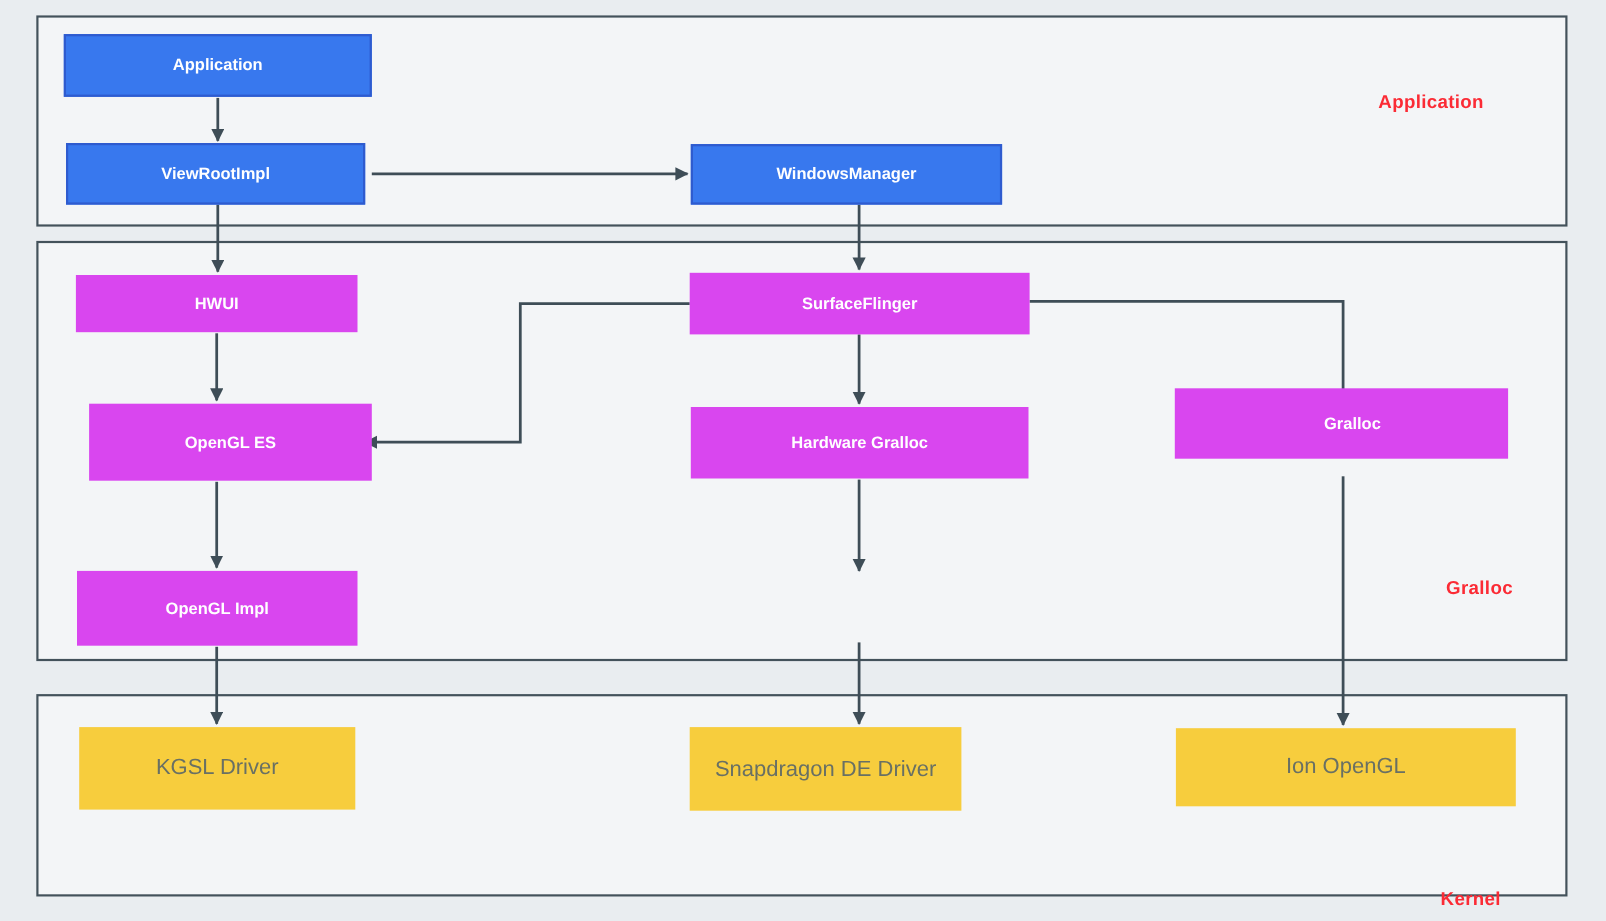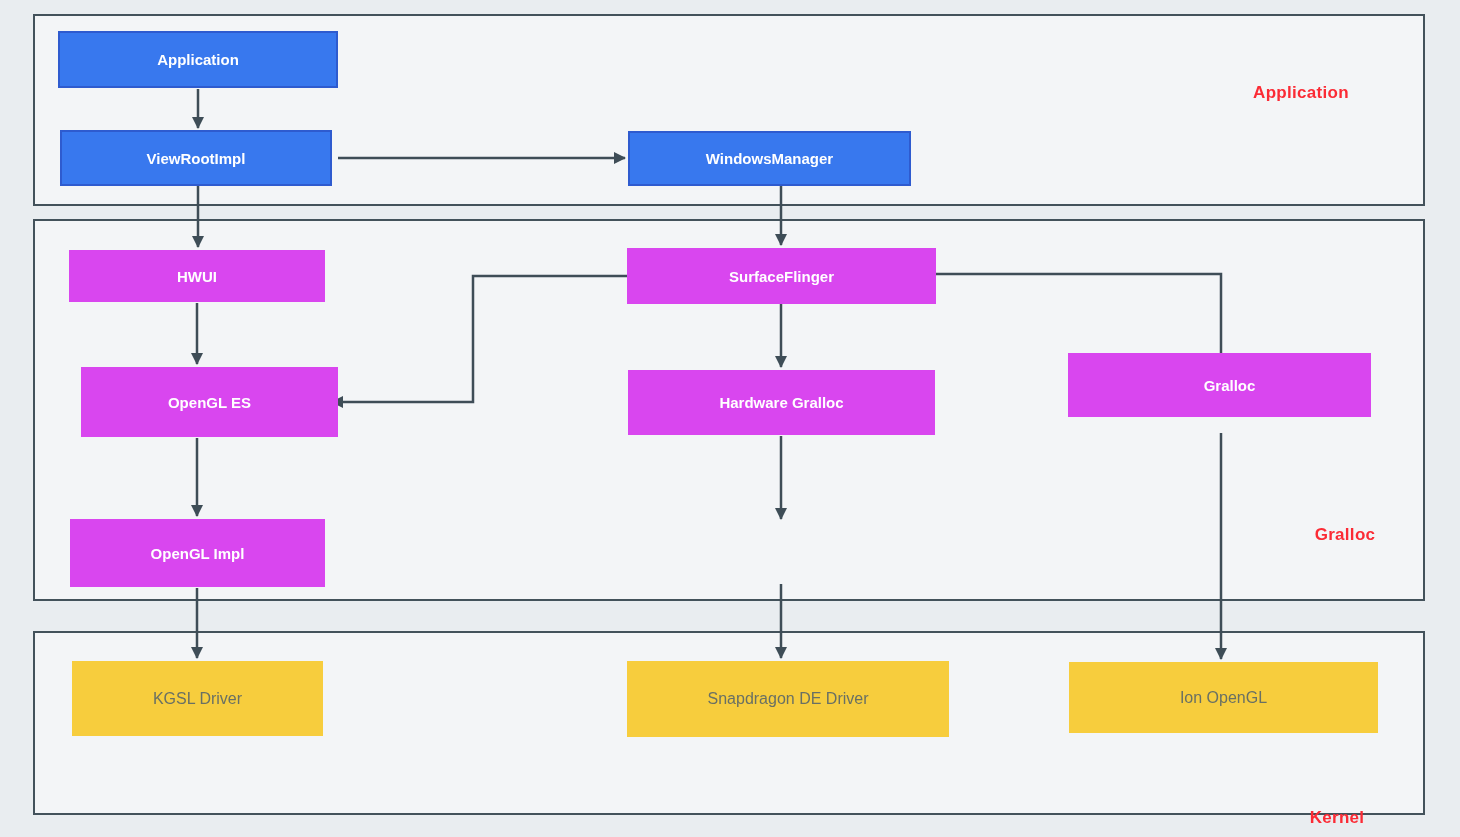--- a/index.html
+++ b/index.html
@@ -72,35 +72,35 @@
     background: #d946ef;
     border: none;
     color: #ffffff;
     font-weight: bold;
   }
   .node.yellow {
     background: #f7cd3d;
     border: none;
     color: #697064;
     font-weight: normal;
-    font-size: 16px;
+    font-size: 20px;
   }
 
   #node-application      { left: 58px;   top: 31px;  width: 280px; height: 57px; }
   #node-viewrootimpl     { left: 60px;   top: 130px; width: 272px; height: 56px; }
   #node-windowsmanager   { left: 628px;  top: 131px; width: 283px; height: 55px; }
   #node-hwui             { left: 69px;   top: 250px; width: 256px; height: 52px; }
   #node-surfaceflinger   { left: 627px;  top: 248px; width: 309px; height: 56px; }
   #node-opengles         { left: 69px;   top: 367px; width: 257px; height: 70px; margin-left: 12px; }
   #node-hardwarecomposer { left: 628px;  top: 370px; width: 307px; height: 65px; }
   #node-gralloc          { left: 1068px; top: 353px; width: 303px; height: 64px; padding-left: 20px; }
   #node-openglimpl       { left: 70px;   top: 519px; width: 255px; height: 68px; }
   #node-sdm              { left: 627px;  top: 522px; width: 309px; height: 61px; }
   #node-kgsl             { left: 72px;   top: 661px; width: 251px; height: 75px; }
-  #node-snapdragon       { left: 627px;  top: 661px; width: 322px; height: 76px; }
+  #node-snapdragon       { left: 627px;  top: 661px; width: 247px; height: 76px; }
   #node-ion              { left: 1069px; top: 662px; width: 309px; height: 71px; }
 </style>
 </head>
 <body>
 
 <div id="canvas">
 
   <section class="layer" id="layer-application"></section>
   <section class="layer" id="layer-native"></section>
   <section class="layer" id="layer-kernel"></section>

